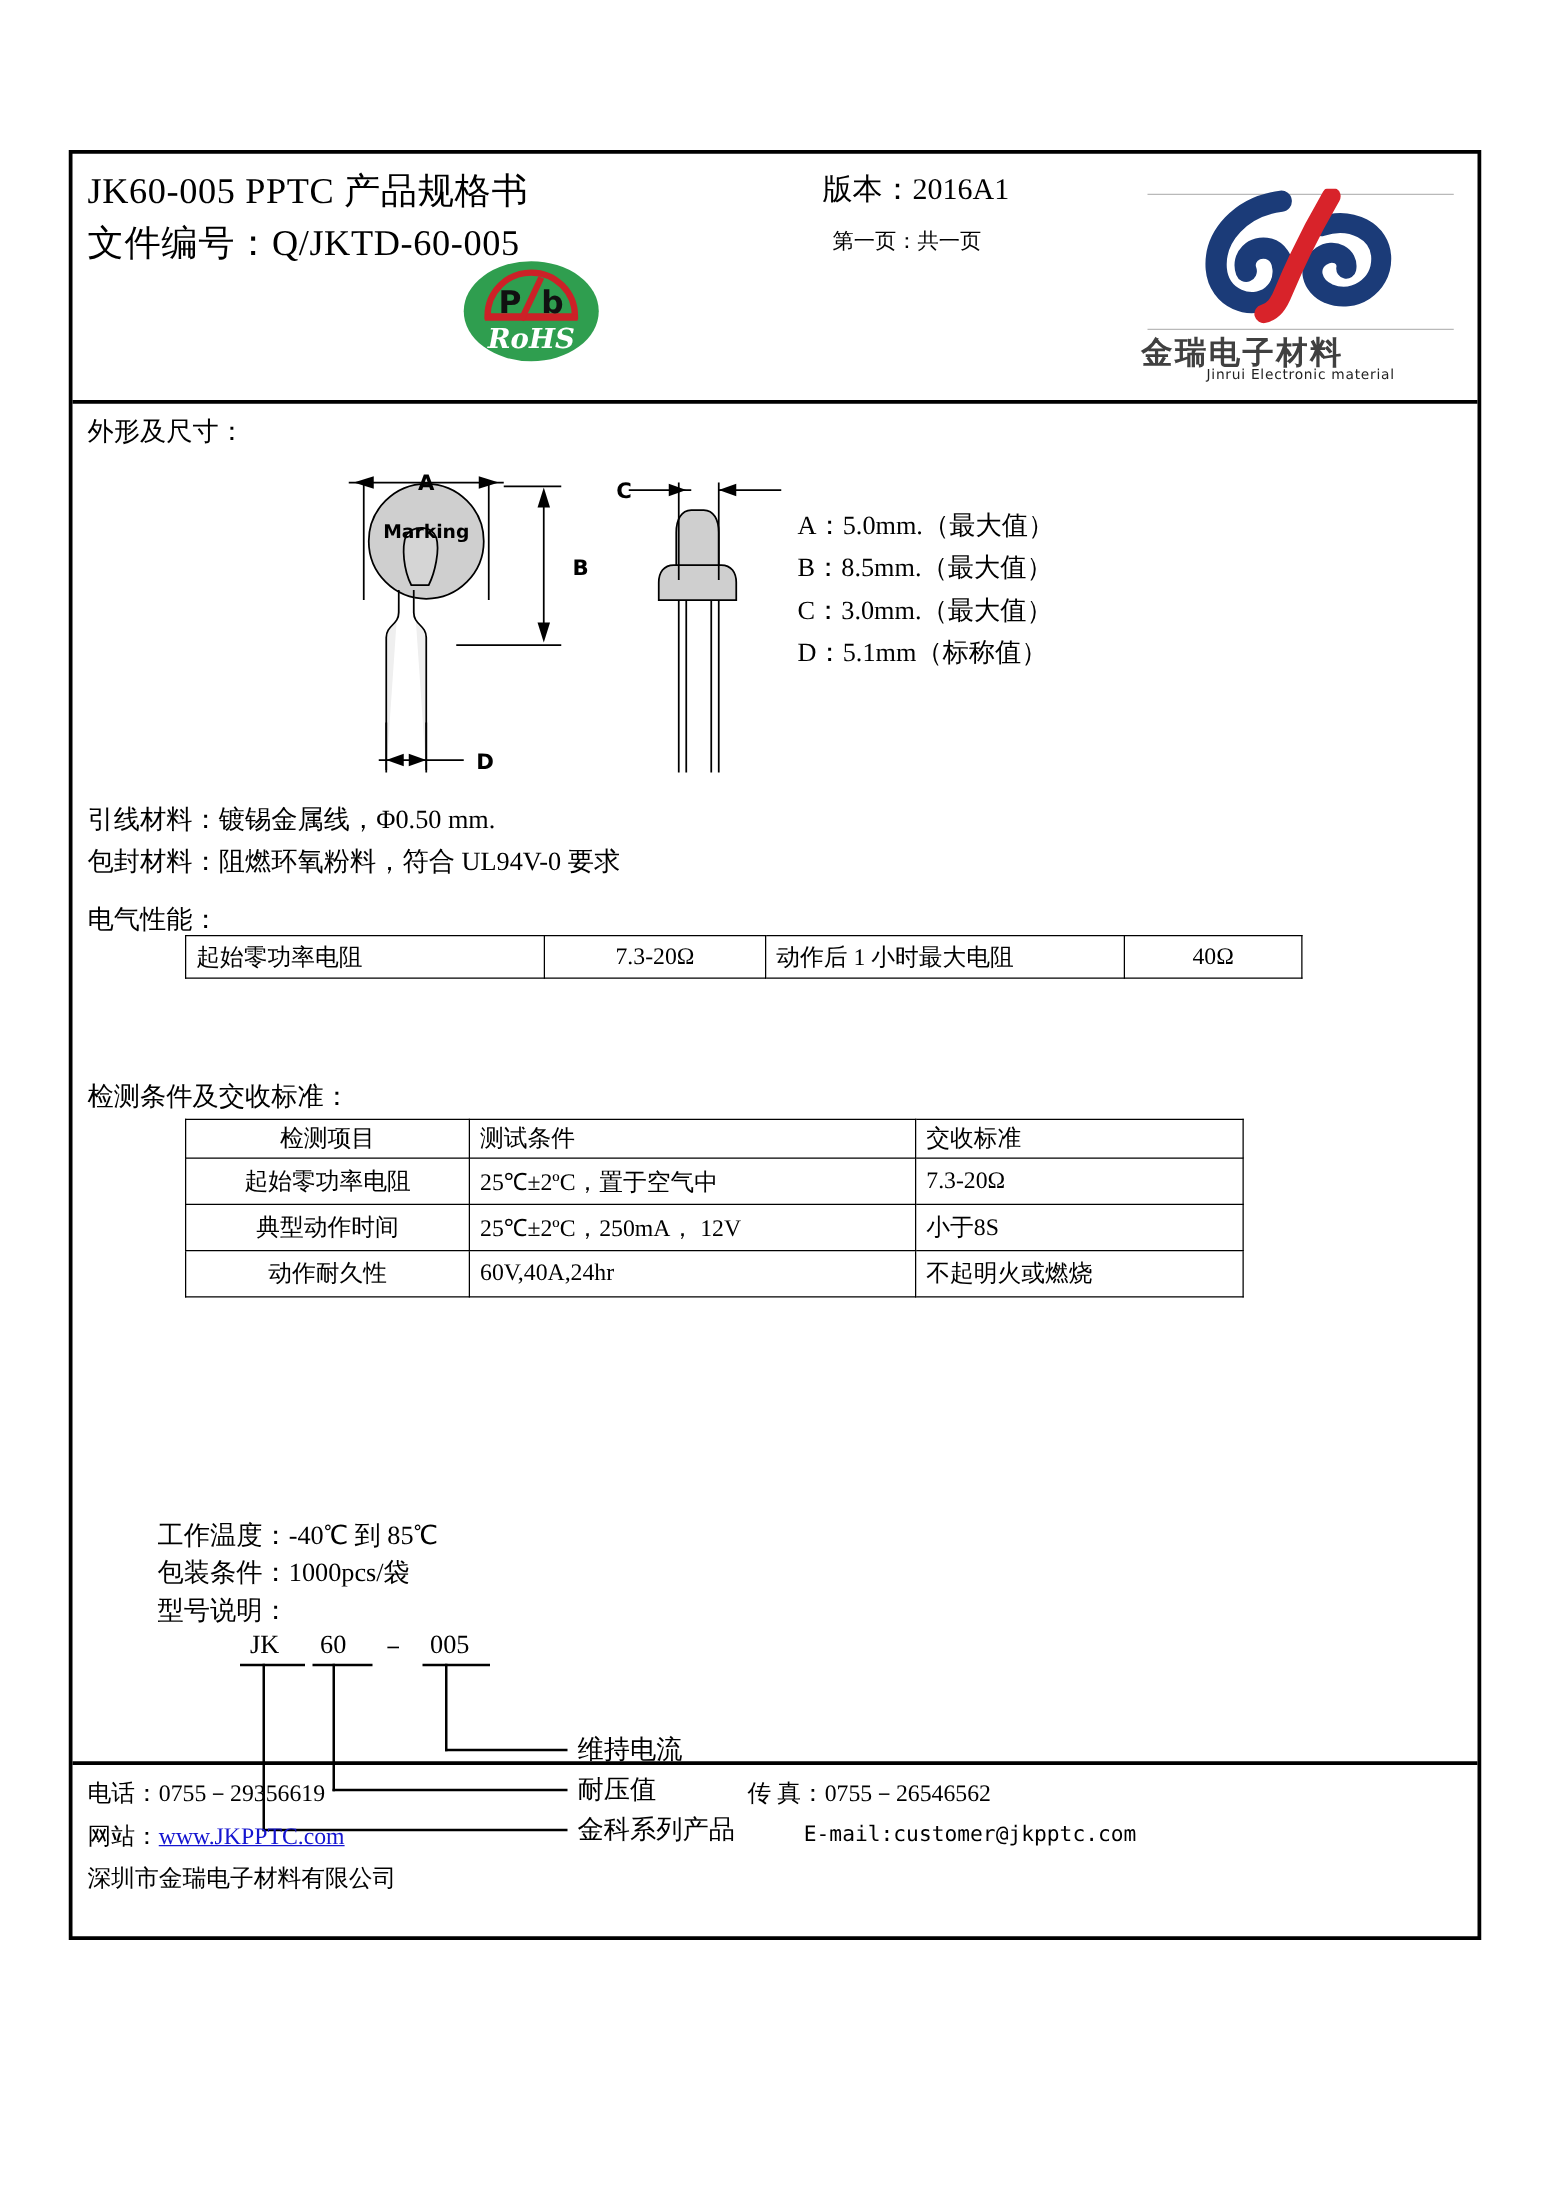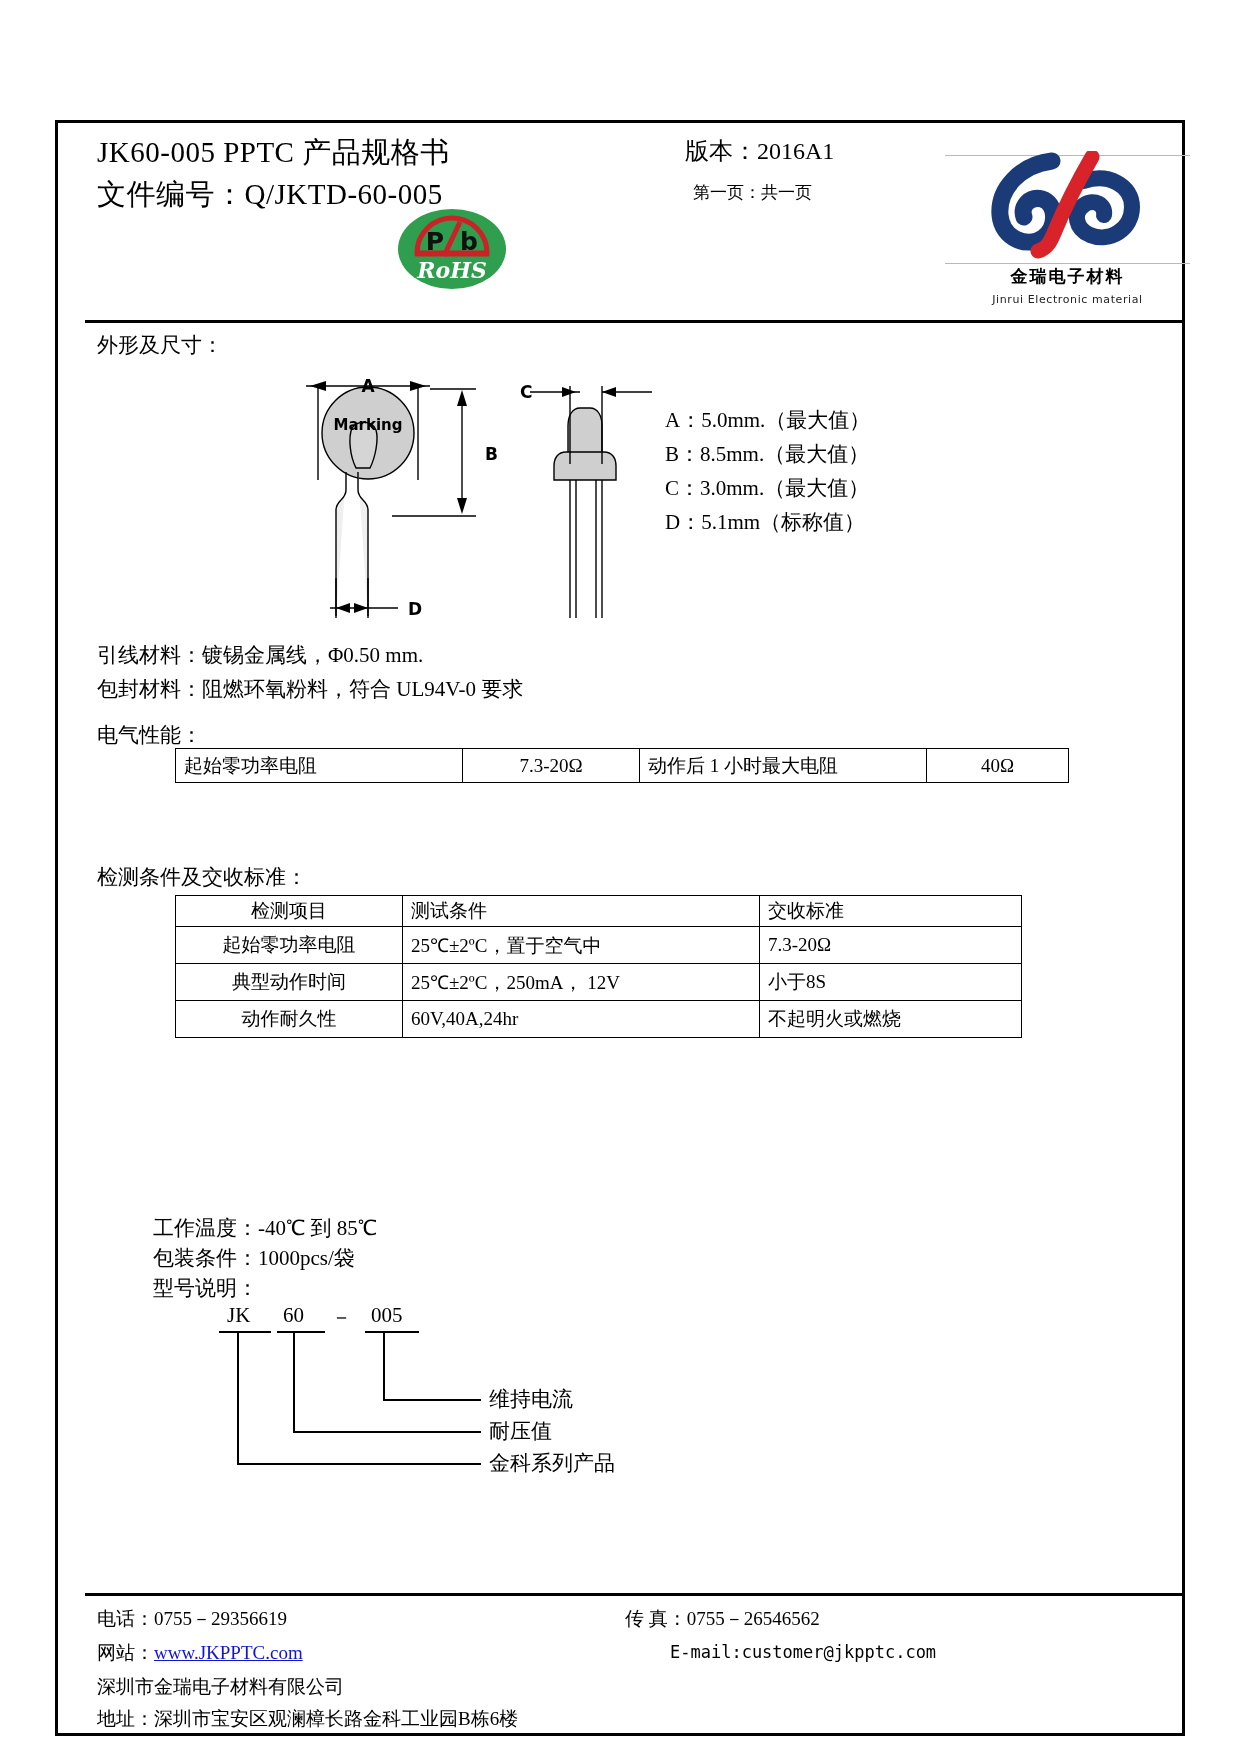--- a/index.html
+++ b/index.html
@@ -1,31 +1,31 @@
 <!DOCTYPE html>
 <html><head>
 <meta charset="utf-8">
 <style>
   html,body{margin:0;padding:0;background:#ffffff;}
   body{width:1240px;height:1754px;font-family:"Liberation Serif",serif;color:#000;position:relative;}
-  .page{position:absolute;left:55px;top:120px;width:1130px;height:1616px;border:3px solid #000;box-sizing:border-box;padding-left:27px;}
+  .page{position:absolute;left:55px;top:120px;width:1130px;height:1432px;border:3px solid #000;box-sizing:border-box;}
 
   
   .header{position:relative;height:200px;border-bottom:3px solid #000;box-sizing:border-box;}
   .doc-title{position:absolute;left:12px;top:10px;font-size:29px;letter-spacing:.5px;white-space:nowrap;}
   .doc-code{position:absolute;left:12px;top:52px;font-size:29px;letter-spacing:.5px;white-space:nowrap;}
   .version{position:absolute;left:600px;top:12px;font-size:24px;white-space:nowrap;}
   .pageno{position:absolute;left:608px;top:58px;font-size:17px;white-space:nowrap;}
 
   .rohs{position:absolute;left:312px;top:85px;width:110px;height:82px;}
   .logo-box{position:absolute;left:855px;top:28px;width:255px;height:160px;}
   .logo-mark{position:absolute;left:40px;top:0px;width:180px;height:108px;}
   .logo-rule{position:absolute;left:5px;top:4px;width:245px;height:1px;background:#b9b9b9;}
   .logo-rule2{position:absolute;left:5px;top:112px;width:245px;height:1px;background:#b9b9b9;}
-  .logo-cn{position:absolute;left:0;top:114px;width:255px;text-align:center;font-family:"DejaVu Sans",sans-serif;font-weight:bold;font-size:17px;letter-spacing:2px;color:#000000;}
+  .logo-cn{position:absolute;left:0;top:114px;width:255px;font-family:"DejaVu Sans",sans-serif;font-weight:bold;font-size:25px;letter-spacing:2px;color:#404040;}
   .logo-en{position:absolute;left:0;top:142px;width:255px;text-align:center;font-family:"DejaVu Sans",sans-serif;font-size:11px;letter-spacing:.6px;color:#222;}
 
   
   .body{position:relative;height:calc(100% - 200px);}
   .sec-label{position:absolute;font-size:21px;white-space:nowrap;}
 
   .drawing{position:absolute;left:195px;top:45px;width:420px;height:265px;}
   .dims{position:absolute;left:580px;top:80px;font-size:21px;line-height:34px;}
   .dims div{white-space:nowrap;}
 
@@ -243,17 +243,16 @@
     <div class="footer">
       <div class="f" style="left:12px;top:10px;">电话：0755－29356619</div>
       <div class="f" style="left:540px;top:10px;">传  真：0755－26546562</div>
 
       <div class="f" style="left:12px;top:44px;">
         <span>网站：</span><a class="link" href="#">www.JKPPTC.com</a>
       </div>
       <div class="f mono" style="left:585px;top:46px;">E-mail:customer@jkpptc.com</div>
 
       <div class="f" style="left:12px;top:78px;">深圳市金瑞电子材料有限公司</div>
-      <div class="f" style="left:12px;top:110px;">地址：深圳市宝安区观澜樟长路金科工业园B栋6楼</div>
     </div>
 
   </div>
 </div>
 
 </body></html>

